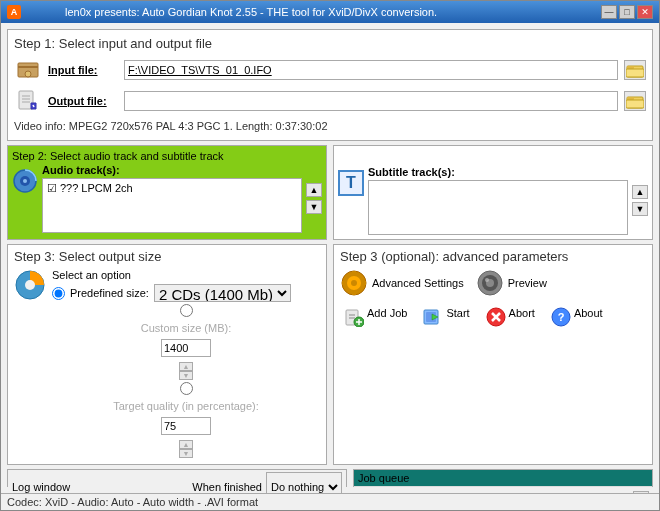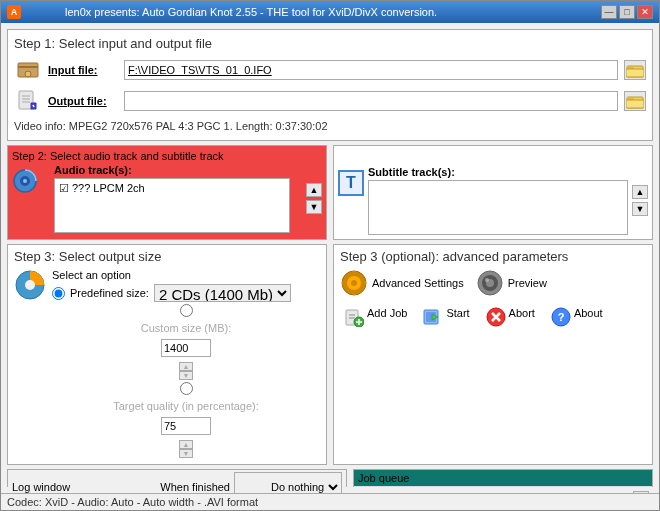--- a/index.html
+++ b/index.html
@@ -228,21 +228,20 @@
     }
     .when-finished {
       display: flex;
       align-items: center;
       gap: 4px;
     }
     .when-select {
       height: 30px;
       font-size: 11px;
       border: 1px solid #aaa;
-      padding-left: 32px;
     }
     .log-body {
       flex: 1;
       padding: 2px;
     }
     .queue-section {
       flex: 1;
       border: 1px solid #aaa;
       background: white;
       display: flex;
@@ -354,23 +353,23 @@
               <rect x="1" y="4" width="16" height="11" rx="1" fill="#f0d060" stroke="#c0a020" stroke-width="1"></rect>
               <rect x="1" y="4" width="7" height="3" rx="1" fill="#e0b840"></rect>
               <rect x="0" y="7" width="18" height="8" rx="1" fill="#f8e080" stroke="#c0a020" stroke-width="1"></rect>
             </svg>
         </div>
       </div>
       <div class="video-info">Video info: MPEG2 720x576 PAL 4:3  PGC 1. Length: 0:37:30:02</div>
     </div>
 
     <div style="display:flex;gap:6px;">
-      <div style="flex:1;border:1px solid #aaa;background:#ef4444;padding:4px;">
+      <div style="flex:1;border:1px solid #aaa;background:#84cc16;padding:4px;">
         <div style="font-size:11px;margin-bottom:2px;">Step 2: Select audio track and subtitle track</div>
-        <div style="display:flex;gap:16px;">
+        <div style="display:flex;gap:4px;">
           <div style="display:flex;flex-direction:column;align-items:center;padding-top:4px;">
             <svg width="26" height="26" viewBox="0 0 26 26">
                 <circle cx="13" cy="13" r="11" fill="#4488cc" stroke="#2266aa" stroke-width="1.5"></circle>
                 <circle cx="13" cy="13" r="5" fill="#2255aa"></circle>
                 <circle cx="13" cy="13" r="2" fill="#88bbee"></circle>
                 <path d="M13,2 A11,11 0 0,1 24,13" stroke="#88ccff" stroke-width="1.5" fill="none"></path>
               </svg>
           </div>
           <div style="display:flex;flex-direction:column;flex:1;">
             <div style="font-weight:bold;font-size:11px;margin-bottom:2px;">Audio track(s):</div>

